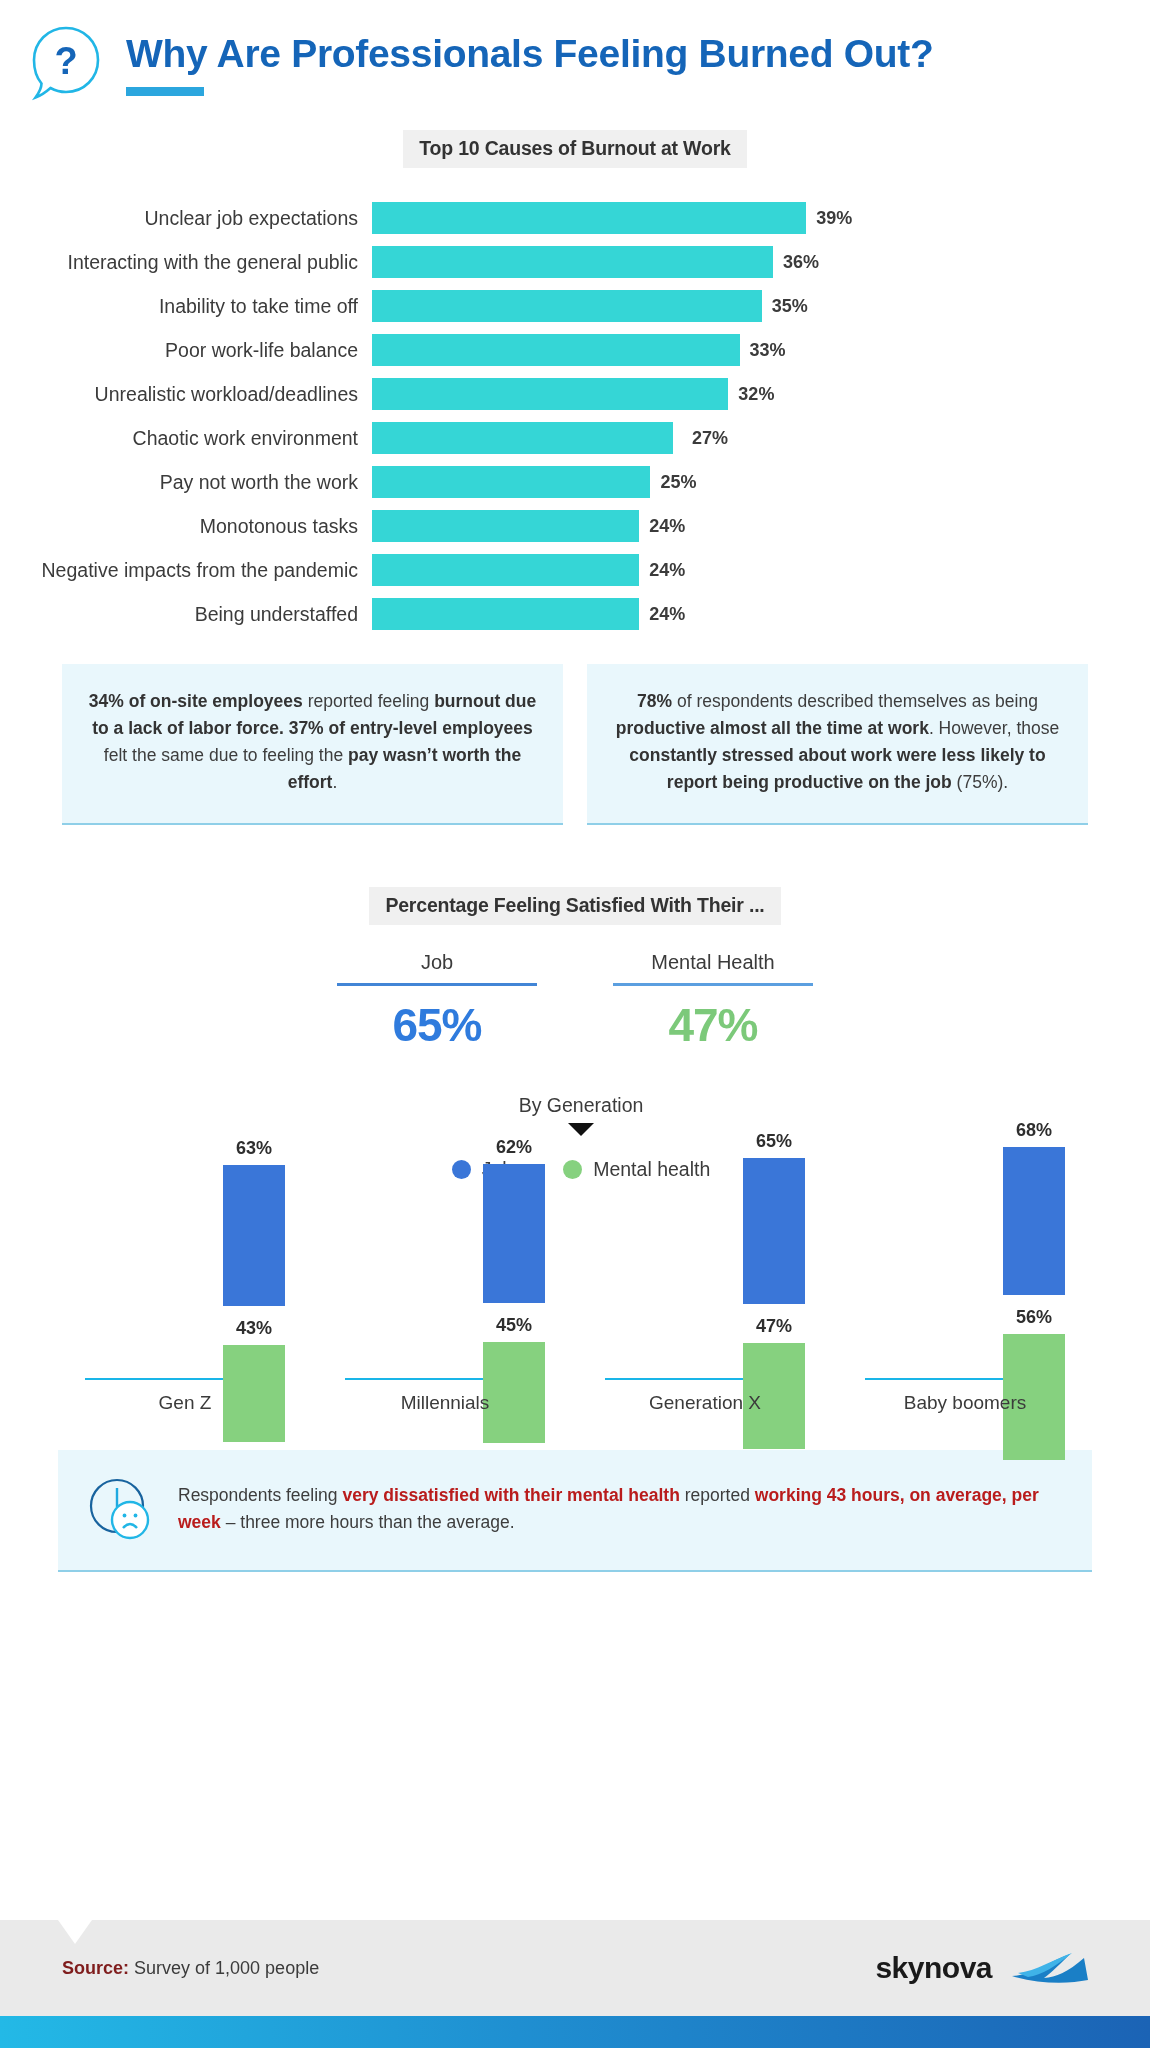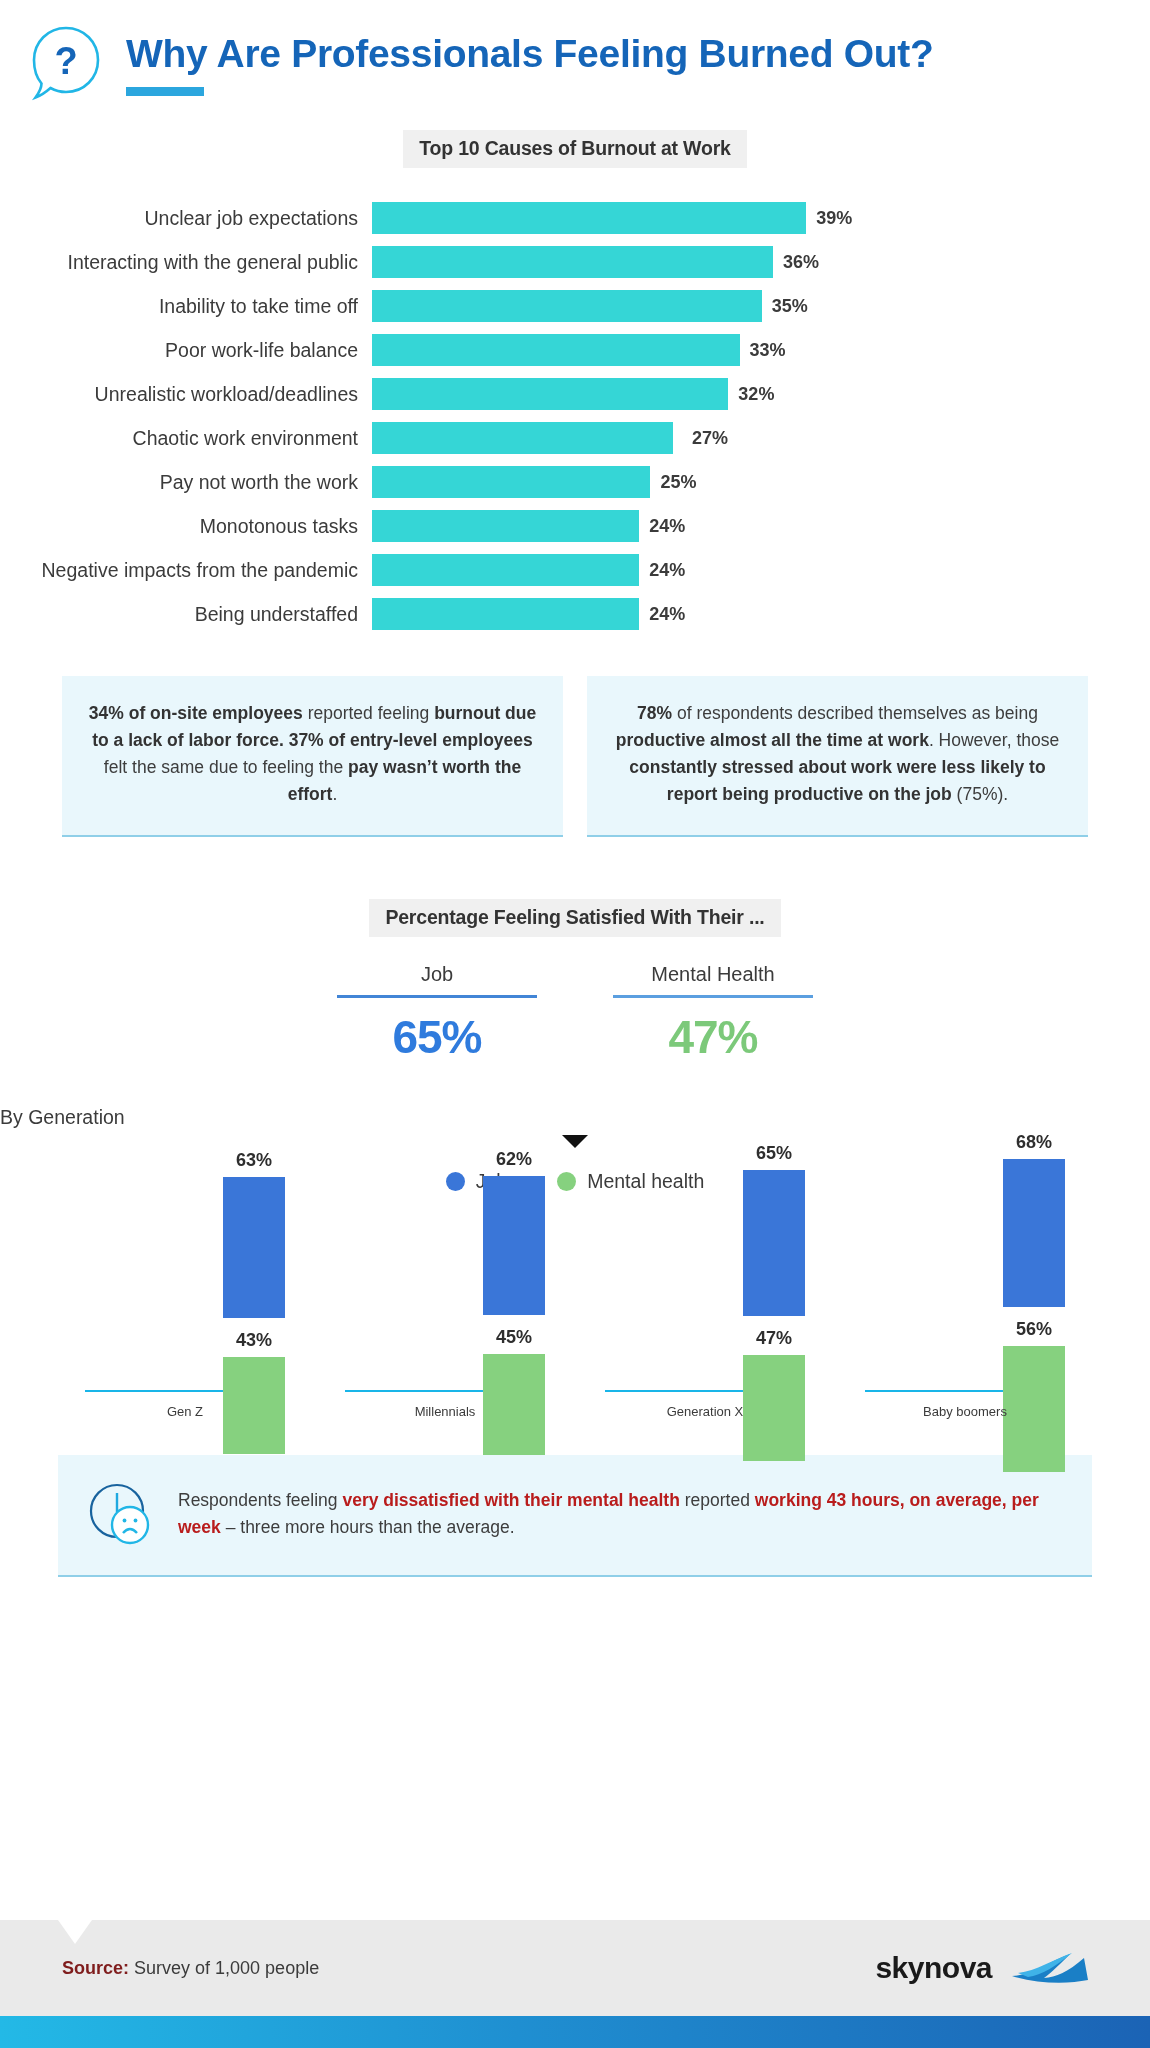--- a/index.html
+++ b/index.html
@@ -37,57 +37,57 @@
     font-size: 19.5px; color: #3b3b3b; white-space: nowrap;
   }
   .hbar-track { flex: 1; position: relative; height: 32px; }
   .hbar-fill { height: 32px; background: #35d6d6; }
   .hbar-val {
     position: absolute; top: 50%; transform: translateY(-50%);
     font-size: 18px; font-weight: bold; color: #3b3b3b; margin-left: 10px;
   }
 
   
-  .callout-row { display: flex; gap: 24px; padding: 0 62px; margin-top: 46px; }
+  .callout-row { display: flex; gap: 24px; padding: 0 62px; margin-top: 34px; }
   .callout {
     flex: 1; background: #e9f7fc; border-bottom: 2px solid #8fcfe8;
     padding: 24px 22px 26px 22px; text-align: center;
     font-size: 17.5px; line-height: 1.55; color: #3d3d3d;
   }
   .callout b { font-weight: bold; color: #333; }
 
   
   .satisfaction { margin-top: 62px; text-align: center; }
   .sat-cols { display: flex; justify-content: center; gap: 76px; margin-top: 26px; }
   .sat-col { width: 200px; }
   .sat-col-label { font-size: 20px; color: #3b3b3b; padding-bottom: 9px; }
   .sat-underline { height: 3px; background: #4285d6; width: 100%; }
   .sat-big { font-size: 46px; font-weight: bold; margin-top: 12px; letter-spacing: -1px; }
 
   
-  .by-gen { margin-top: 42px; text-align: left; }
+  .by-gen { margin-top: 42px; text-align: center; margin-left: 12px; }
   .by-gen-label { font-size: 19.5px; color: #3b3b3b; }
   .caret {
     width: 0; height: 0; margin: 6px auto 0 auto;
     border-left: 13px solid transparent; border-right: 13px solid transparent;
     border-top: 13px solid #111;
   }
   .legend { display: flex; justify-content: center; gap: 50px; margin-top: 22px; }
   .legend-item { display: flex; align-items: center; gap: 11px; font-size: 19.5px; color: #3b3b3b; }
   .legend-dot { width: 19px; height: 19px; border-radius: 50%; }
 
   
   .gbar-chart { display: flex; justify-content: center; gap: 60px; margin-top: 22px; padding: 0 40px; }
   .gbar-group { width: 200px; }
   .gbar-plot { height: 175px; display: flex; align-items: flex-end; justify-content: center; gap: 12px; flex-direction: column; }
   .gbar-item { width: 62px; display: flex; flex-direction: column; justify-content: flex-end; align-items: center; height: 100%; }
   .gbar-val { font-size: 18px; font-weight: bold; color: #2e2e2e; margin-bottom: 6px; }
   .gbar-fill { width: 62px; }
   .gbar-axis { height: 2px; background: #19b5e8; width: 100%; }
-  .gbar-cat { text-align: center; font-size: 13px; color: #3b3b3b; margin-top: 12px; white-space: nowrap; }
+  .gbar-cat { text-align: center; font-size: 19px; color: #3b3b3b; margin-top: 12px; white-space: nowrap; }
 
   
   .note-box {
     margin: 36px 58px 0 58px; background: #e9f7fc; border-bottom: 2px solid #8fcfe8;
     display: flex; align-items: center; gap: 20px; padding: 22px 28px 24px 26px;
   }
   .note-icon { flex: 0 0 74px; height: 74px; }
   .note-text { font-size: 17.5px; line-height: 1.5; color: #3d3d3d; }
   .note-text b { font-weight: bold; color: #b91c1c; }
 

